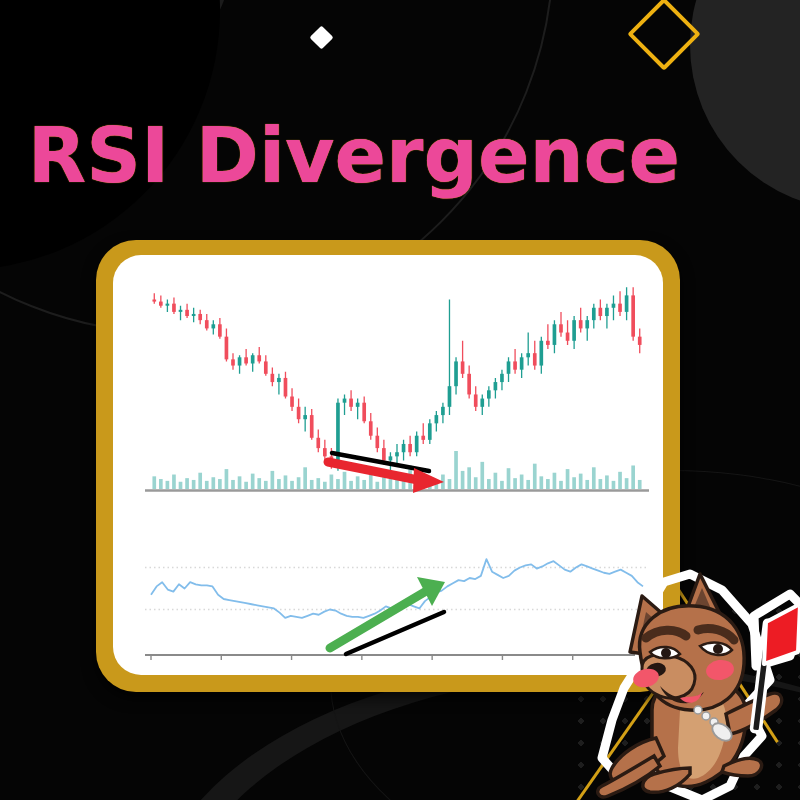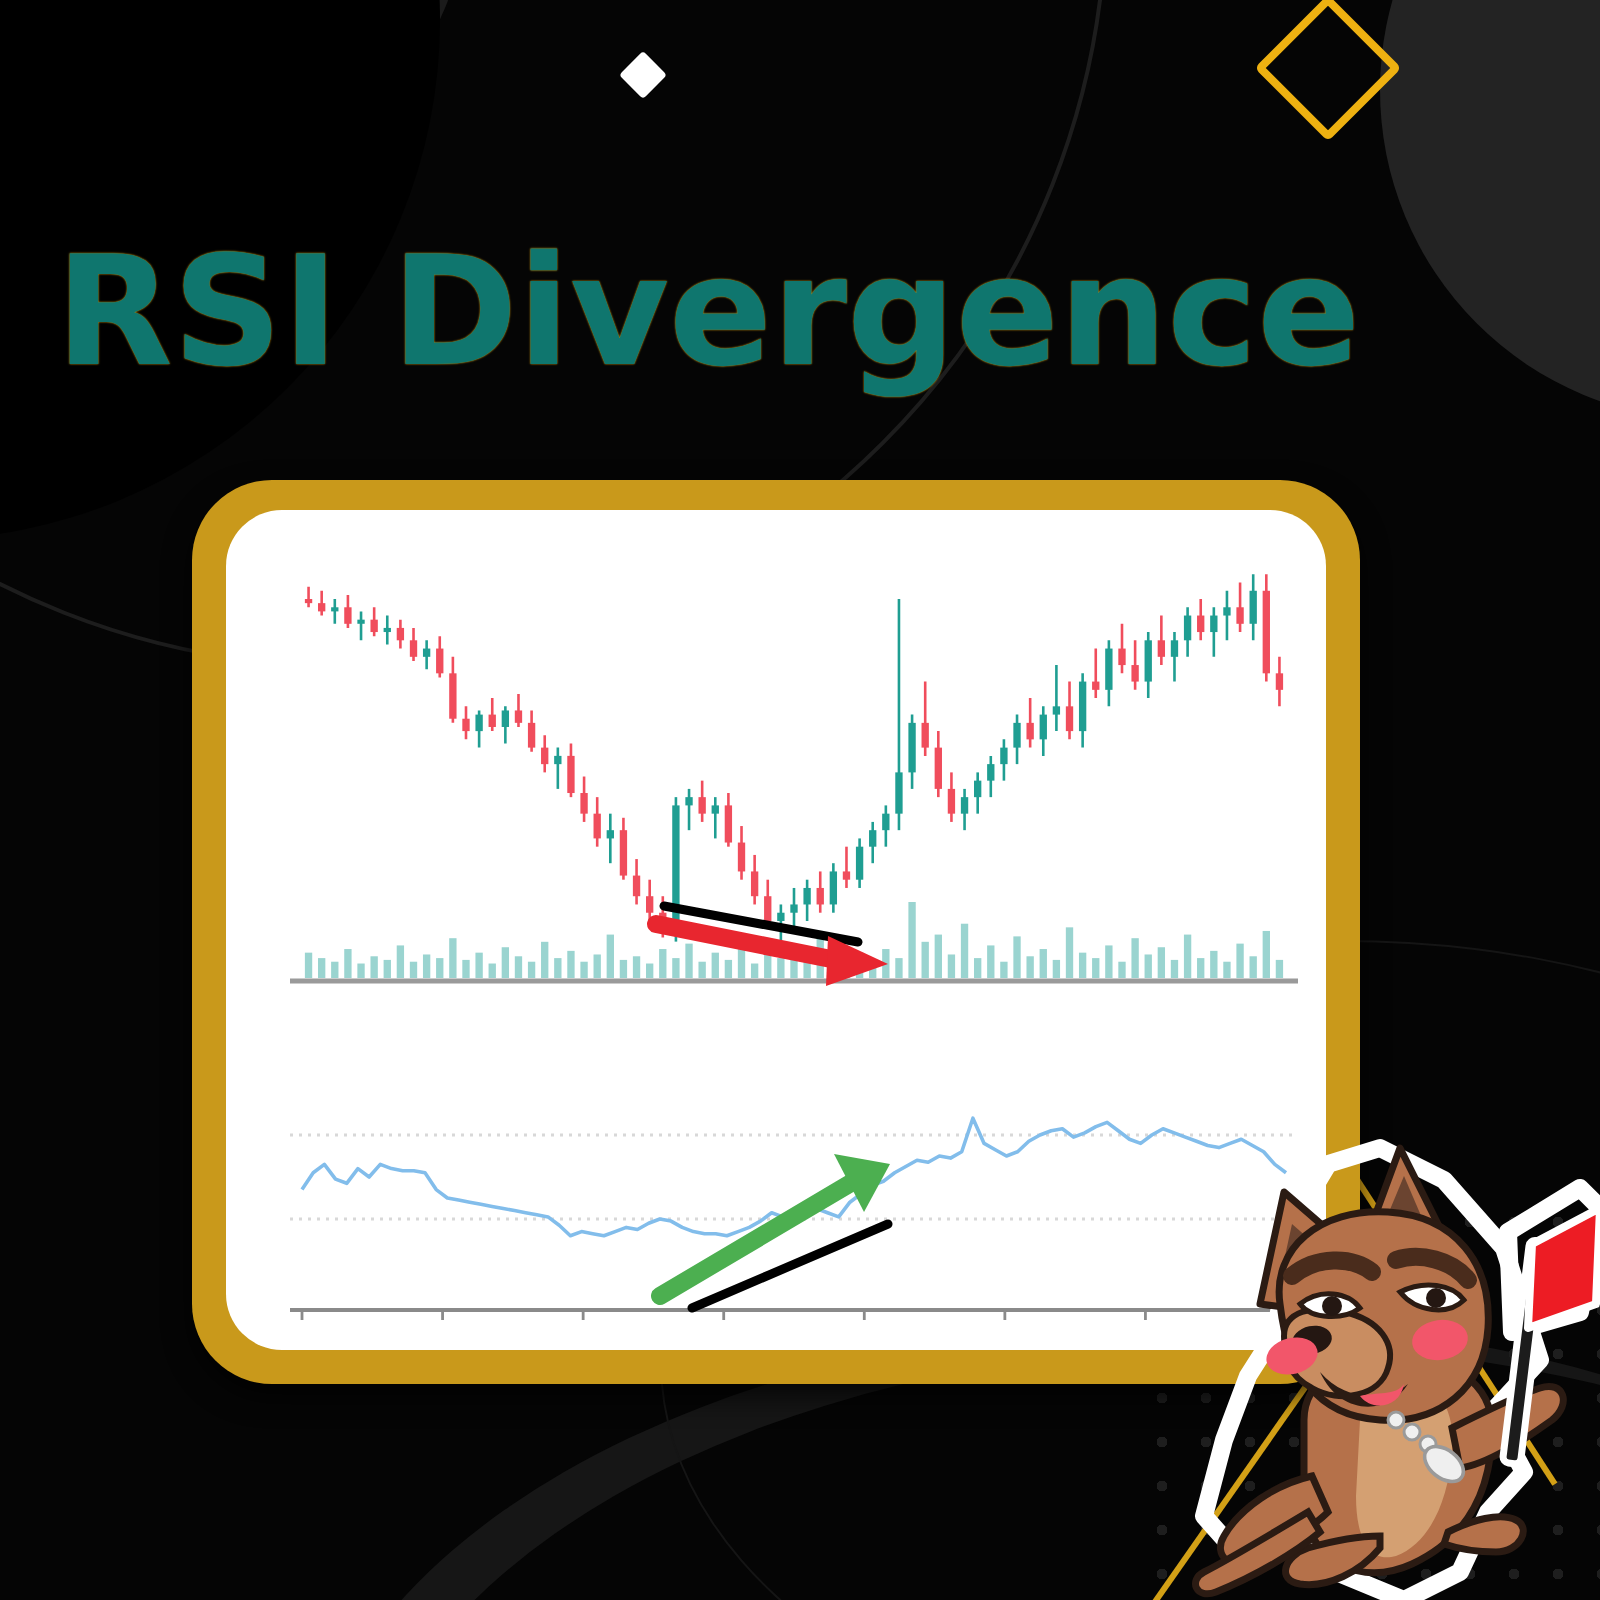--- a/index.html
+++ b/index.html
@@ -57,21 +57,21 @@
   .diamond-gold{
     position:absolute;left:638px;top:8px;width:44px;height:44px;
     border:4px solid #eeb111;transform:rotate(45deg);border-radius:3px;
   }
 
   
   #title{
     position:absolute;left:0;top:118px;width:708px;text-align:center;
     font-family:"DejaVu Sans",sans-serif;
     font-size:76px;font-weight:bold;letter-spacing:0px;
-    color:#0f766e;line-height:1;
+    color:#ec4899;line-height:1;
     text-shadow:0 0 1px #efaf12;
   }
 
   
   #card{
     position:absolute;left:96px;top:240px;width:584px;height:452px;
     background:#c9991b;border-radius:40px;
     box-shadow:0 6px 14px rgba(0,0,0,.75);
   }
   #card-inner{

